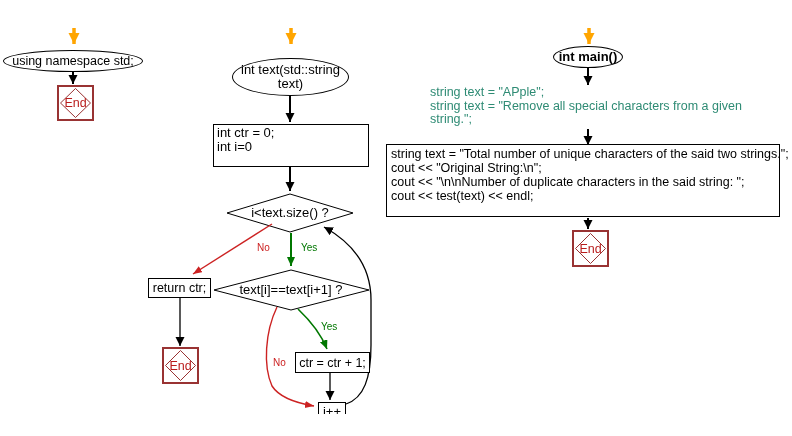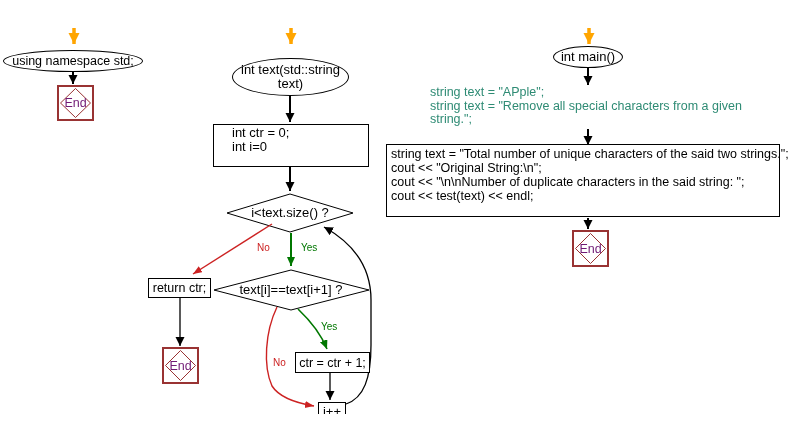--- a/index.html
+++ b/index.html
@@ -8,33 +8,33 @@
     font-family:"Liberation Sans", sans-serif; color:#000; overflow:hidden;
   }
   #connectors { position:absolute; left:0; top:0; width:792px; height:436px; }
   .diamond { fill:#ffffff; stroke:#000000; stroke-width:1; }
   .node { position:absolute; box-sizing:border-box; background:#ffffff; }
   .ellipse {
     border:1px solid #000; border-radius:50%;
     display:flex; flex-direction:column; align-items:center; justify-content:center;
     text-align:center;
   }
-  .pbox { border:1px solid #000; padding:1px 18px; }
+  .pbox { border:1px solid #000; padding:1px 3px; }
   .pbox .ln { white-space:nowrap; }
   .cbox { border:1px solid #000; display:flex; align-items:center; justify-content:center; white-space:nowrap; }
   .dtext { position:absolute; text-align:center; font-size:13px; line-height:14px; background:transparent; }
   .flabel { position:absolute; font-size:10px; line-height:14px; background:transparent; }
   .no-label  { color:#CC2222; }
   .yes-label { color:#007700; }
   .end-node {
     position:absolute; border:2px solid #993333; background:#fff;
     display:flex; align-items:center; justify-content:center;
   }
   .end-node svg { position:absolute; left:0; top:0; width:100%; height:100%; }
-  .end-node span { position:relative; font-size:12.5px; color:#701a75; }
+  .end-node span { position:relative; font-size:12.5px; color:#b91c1c; }
   .comment { position:absolute; color:#2E8B74; font-size:12.5px; line-height:13.5px; }
   .f13 { font-size:13px; line-height:14px; }
   .f125 { font-size:12.5px; line-height:14px; }
 </style>
 </head>
 <body>
 
 <div id="canvas">
 
   <svg id="connectors" width="792" height="436" viewBox="0 0 792 436" xmlns="http://www.w3.org/2000/svg">
@@ -113,21 +113,21 @@
 
   <div class="node cbox f13" style="left:318px; top:402px; width:28px; height:19px;">i++</div>
 
   <div class="end-node" style="left:162px; top:347px; width:33px; height:33px;">
     <svg viewBox="0 0 33 33">
       <polygon points="16.5,1.5 31.5,16.5 16.5,31.5 1.5,16.5" fill="none" stroke="#993333" stroke-width="1"></polygon>
     </svg>
     <span>End</span>
   </div>
 
-  <div class="node ellipse f13" style="left:553px; top:46px; width:70px; height:22px;">int main()</div>
+  <div class="node ellipse f13" style="left:553px; top:46px; width:70px; height:22px;font-weight:bold;">int main()</div>
 
   <div class="comment" style="left:430px; top:86px; width:330px;">
     <div>string text = "APple";</div>
     <div>string text = "Remove all special characters from a given</div>
     <div>string.";</div>
   </div>
 
   <div class="node pbox f125" style="left:386px; top:144px; width:394px; height:73px; padding:2px 4px;">
     <div class="ln">string text = "Total number of unique characters of the said two strings.";</div>
     <div class="ln">cout &lt;&lt; "Original String:\n";</div>

